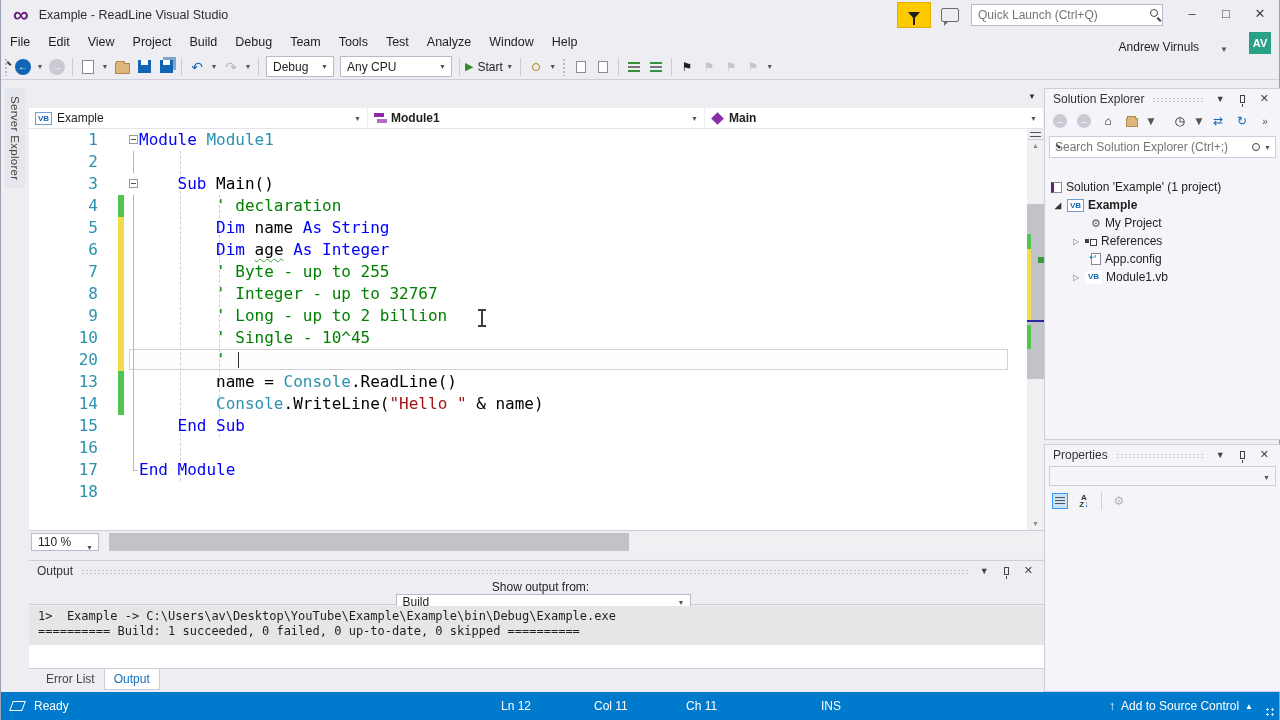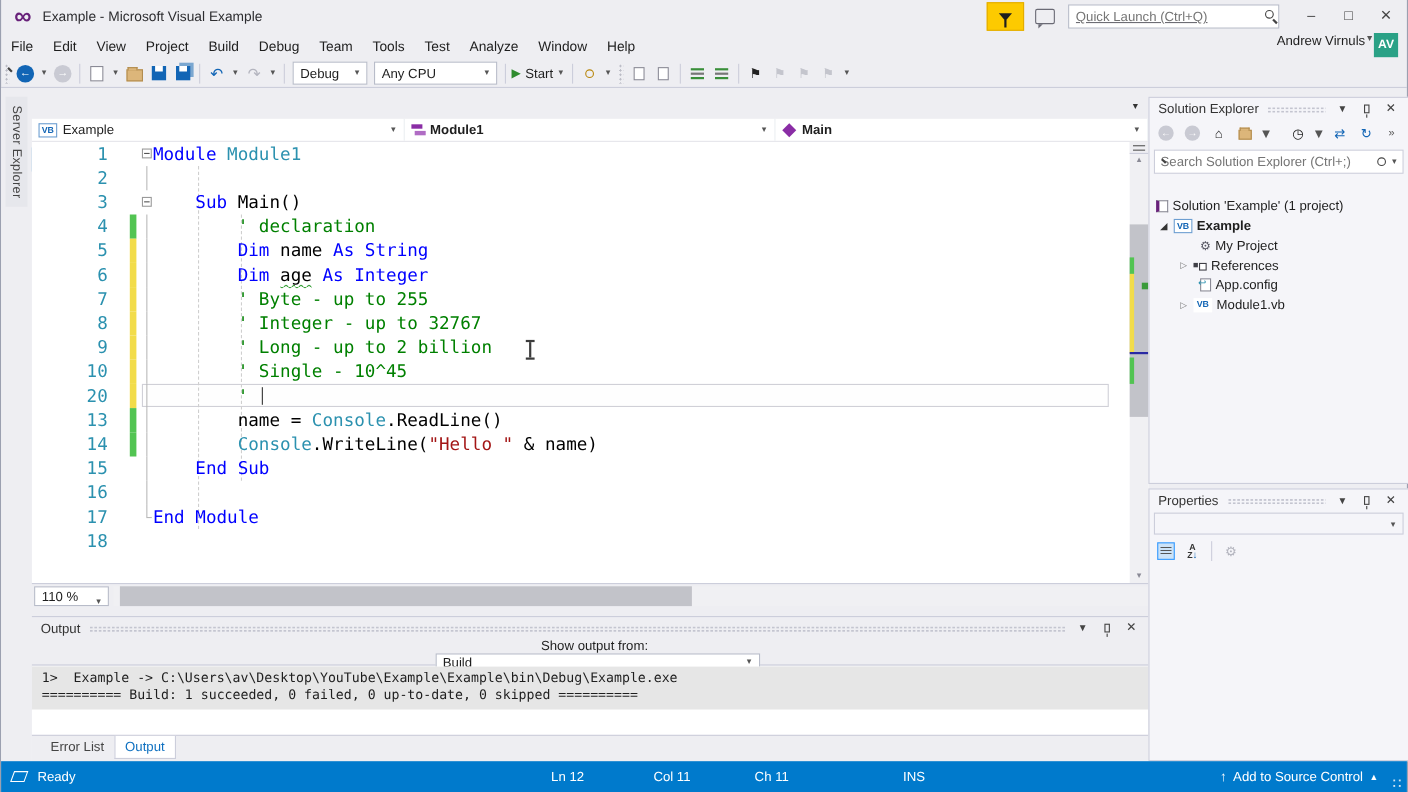--- a/index.html
+++ b/index.html
@@ -10,29 +10,29 @@
   
   #titlebar { position:absolute; left:0; top:0; width:100%; height:30px; display:flex; align-items:center; }
   .vslogo { font-size:22px; font-weight:bold; color:#68217a; margin:0 10px 0 12px; line-height:26px; }
   #titletext { font-size:12.5px; color:#2d2d30; }
   .tb-right { position:absolute; right:0; top:0; height:30px; display:flex; align-items:center; }
   .flagbtn { width:34px; height:26px; background:#fdca00; border:1px solid #e3ac00; display:flex; align-items:center; justify-content:center; margin-right:10px; }
   .funnel { width:0; height:0; border-left:6px solid transparent; border-right:6px solid transparent; border-top:7px solid #1e1e1e; position:relative; }
   .funnel::after { content:""; position:absolute; left:-1px; top:-1px; width:2px; height:7px; background:#1e1e1e; }
   .feedback { width:18px; height:14px; border:1.5px solid #6a6a75; border-radius:2px; position:relative; margin-right:12px; }
   .feedback::after { content:""; position:absolute; left:2px; bottom:-5px; border-left:4px solid #6a6a75; border-bottom:4px solid transparent; }
-  #quicklaunch { width:192px; height:22px; border:1px solid #b8bcc9; background:#fff; font-size:12px; padding:0 22px 0 6px; color:#6d6d74; font-family:"Liberation Sans",sans-serif;text-decoration:underline; }
+  #quicklaunch { width:192px; height:22px; border:1px solid #b8bcc9; background:#fff; font-size:12px; padding:0 22px 0 6px; color:#6d6d74; font-family:"Liberation Sans",sans-serif; }
   .ql-wrap { position:relative; margin-right:14px; }
   .mag { position:absolute; right:5px; top:5px; width:8px; height:8px; border:1.5px solid #444; border-radius:50%; }
   .mag::after { content:""; position:absolute; left:7px; top:7px; width:5px; height:1.5px; background:#444; transform:rotate(45deg); transform-origin:0 0; }
   .winbtn { width:30px; height:24px; text-align:center; line-height:22px; font-size:13px; color:#444; margin-right:4px; }
   
   #menubar { position:absolute; left:0; top:30px; width:100%; height:24px; display:flex; align-items:center; }
   .menu-item { padding:0 9px; height:24px; line-height:24px; font-size:12.5px; color:#1e1e1e; }
-  #user { position:absolute; right:8px; top:0; height:24px; display:flex; align-items:flex-start; gap:0; }
+  #user { position:absolute; right:8px; top:0; height:24px; display:flex; align-items:flex-end; gap:21px; }
   #user .caret { font-size:8px; color:#555; }
   .avatar { width:22px; height:22px; background:#2aa186; color:#fff; font-size:11px; font-weight:bold; display:flex; align-items:center; justify-content:center; }
   
   #toolbar { position:absolute; left:0; top:54px; width:100%; height:26px; display:flex; align-items:center; border-bottom:1px solid #cccedb; }
   .tbi { height:20px; min-width:20px; display:flex; align-items:center; justify-content:center; margin:0 1px; font-size:13px; }
   .tbi.small { min-width:10px; font-size:7px; color:#555; }
   .sep { width:1px; height:18px; background:#cccedb; margin:0 4px; }
   .dots { width:5px; height:18px; margin:0 3px; background:radial-gradient(#b9bac4 1px, transparent 1px); background-size:4px 4px; }
   .circ { width:16px; height:16px; border-radius:50%; color:#fff; font-size:10px; line-height:16px; text-align:center; }
   .circ.blue { background:#1265b5; }
@@ -162,21 +162,21 @@
      background:radial-gradient(#cfe3f2 1px, transparent 1.2px); background-size:5px 5px; }
   .caret { font-size:7px; color:#555; }
 </style>
 </head>
 <body>
 
 <div id="root">
 
   <div id="titlebar">
     <span class="vslogo">∞</span>
-    <span id="titletext">Example - Microsoft Visual Example</span>
+    <span id="titletext">Example - ReadLine Visual Studio</span>
     <div class="tb-right">
       <div class="flagbtn">
           <div class="funnel"></div>
         </div>
       <div class="feedback"></div>
       <div class="ql-wrap">
         <input id="quicklaunch" placeholder="Quick Launch (Ctrl+Q)" style="">
         <div class="mag"></div>
       </div>
       <div class="winbtn">–</div>

